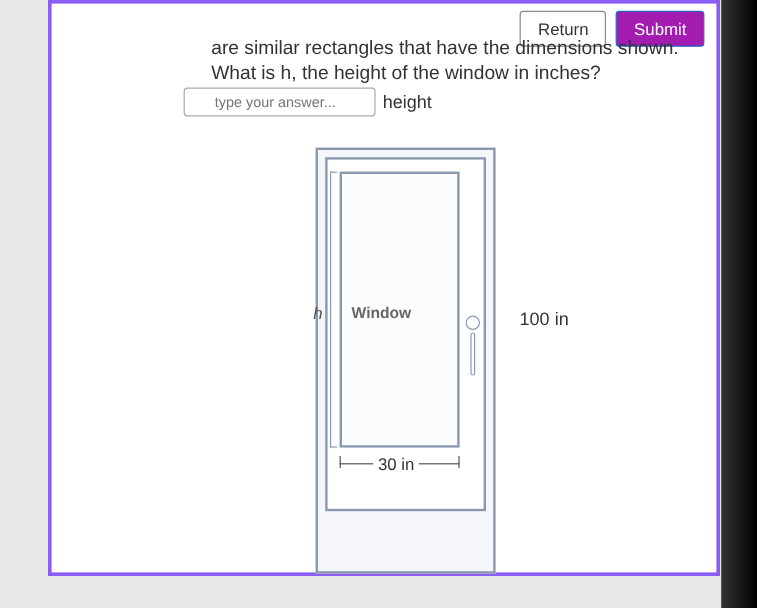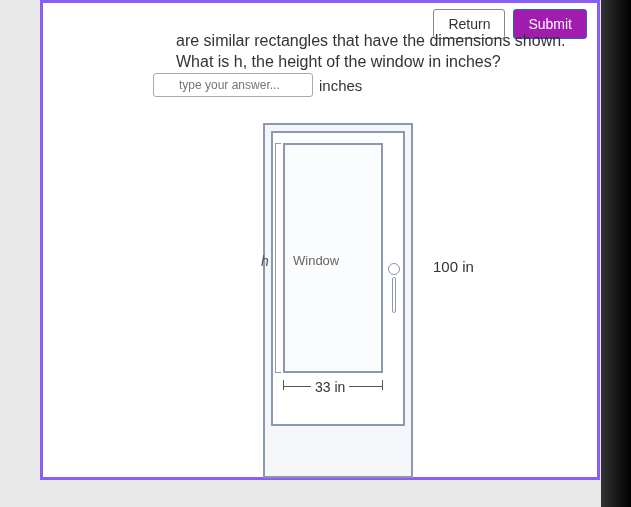--- a/index.html
+++ b/index.html
@@ -105,20 +105,21 @@
     height: 230px;
     border: 2px solid #8a99b0;
     background: #fbfcfd;
   }
   .window-label {
     position: absolute;
     left: 70px;
     top: 130px;
     font-size: 13px;
     color: #666;
+    font-weight: bold;
   }
   .h-bracket {
     position: absolute;
     left: 52px;
     top: 20px;
     height: 230px;
     width: 6px;
     border-left: 1.5px solid #8a99b0;
     border-top: 1.5px solid #8a99b0;
     border-bottom: 1.5px solid #8a99b0;
@@ -196,36 +197,36 @@
 <div class="container">
   <div class="top-btns">
     <button class="btn">Return</button>
     <button class="btn btn-submit">Submit</button>
   </div>
 
   <div class="question">are similar rectangles that have the dimensions shown. What is h, the height of the window in inches?</div>
 
   <div class="answer-row">
     <input class="answer-input" type="text" placeholder="type your answer..." style="">
-    <span class="unit">inches</span>
+    <span class="unit">height</span>
   </div>
 
   <div class="diagram">
     <div class="door-outer"></div>
     <div class="door-frame"></div>
     <div class="window"></div>
     <div class="h-bracket"></div>
     <div class="h-label">h</div>
     <div class="window-label">Window</div>
     <div class="handle">
       <div class="handle-knob"></div>
       <div class="handle-bar"></div>
     </div>
     <div class="height-label">100 in</div>
     <div class="width-bracket">
       <span class="tick-l"></span>
         <span class="tick-r"></span>
     </div>
-    <div class="width-label">33 in</div>
+    <div class="width-label">30 in</div>
   </div>
 </div>
 
 <div class="shadow-right"></div>
 
 </body></html>

